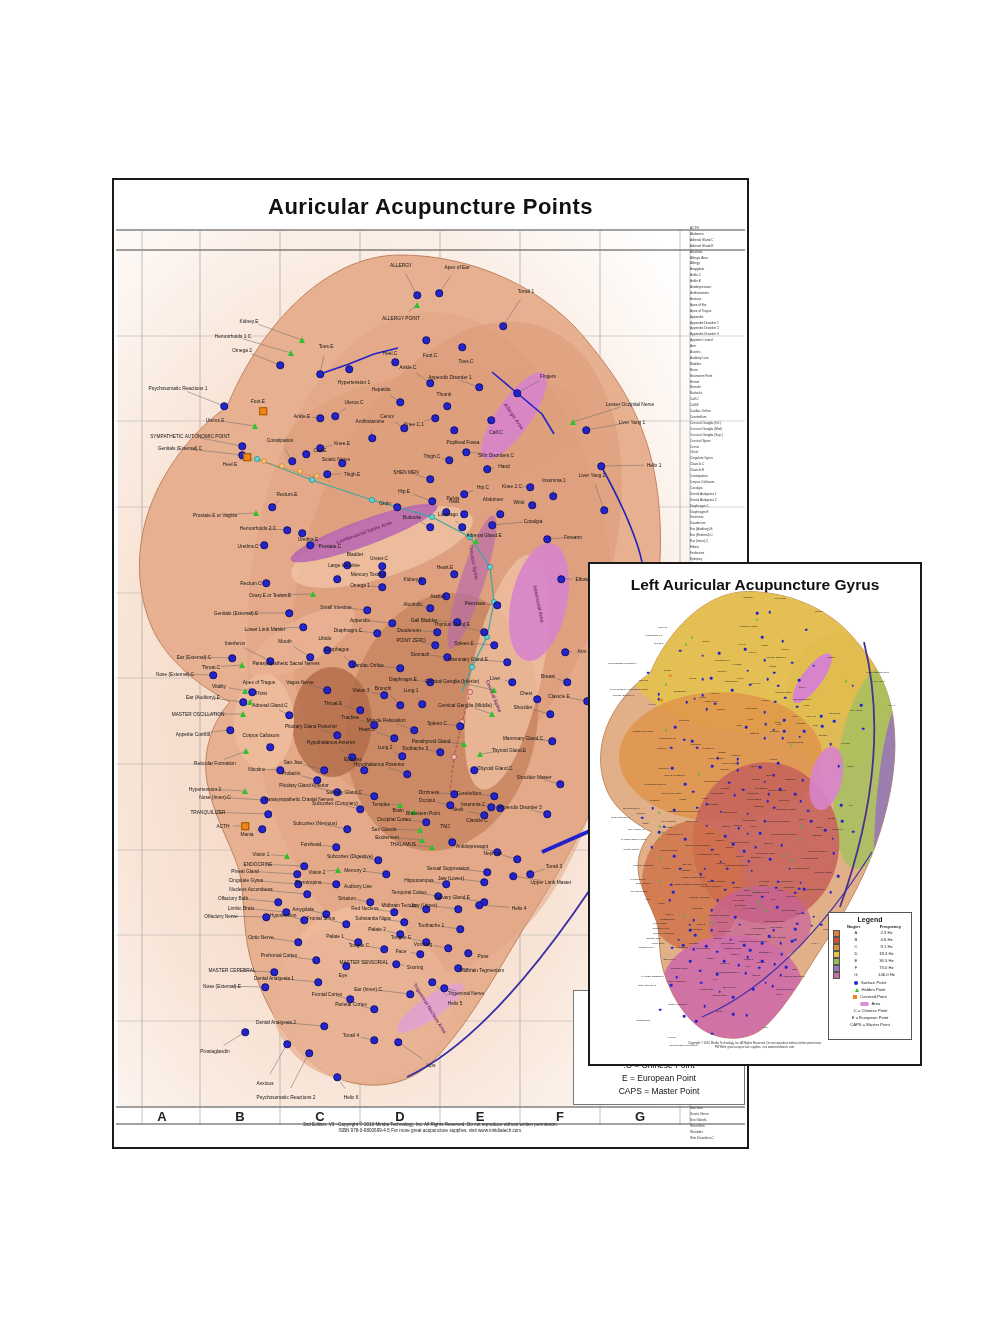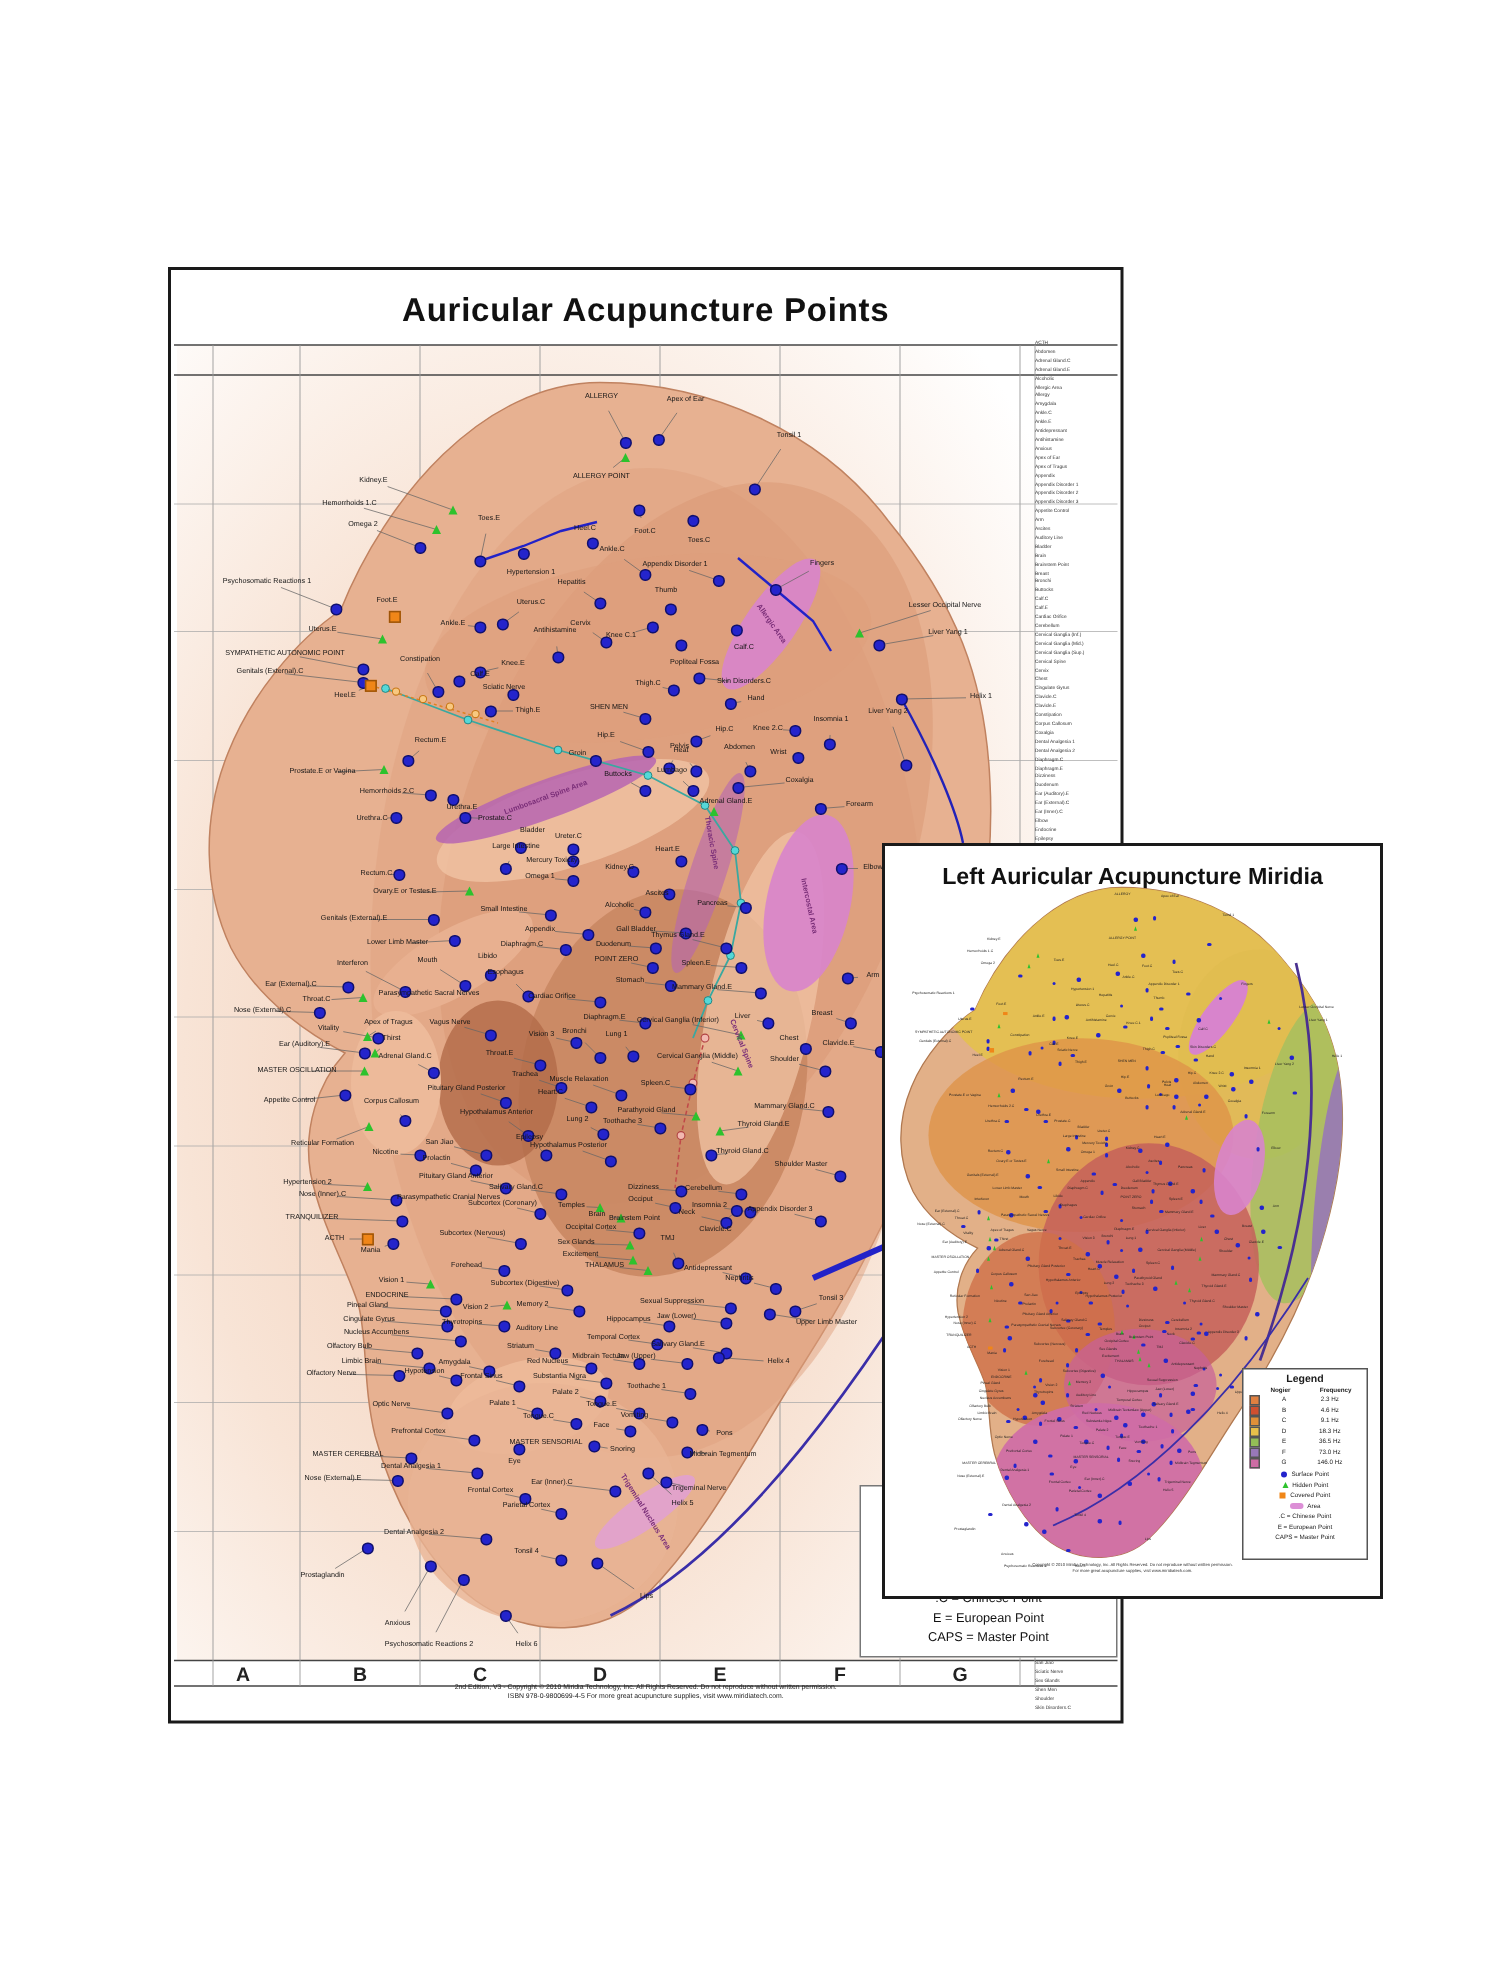--- a/index.html
+++ b/index.html
@@ -1040,21 +1040,21 @@
     <div class="mleg-row">CAPS = Master Point</div>
   </div>
 
   <div id="main-copy" class="abs">
     <div>2nd Edition, V3 - Copyright © 2010 Miridia Technology, Inc. All Rights Reserved. Do not reproduce without written permission.</div>
     <div>ISBN 978-0-9800699-4-5        For more great acupuncture supplies, visit www.miridiatech.com.</div>
   </div>
 </div>
 
 <div id="inset-poster" class="abs">
-  <div id="inset-title" class="abs">Left Auricular Acupuncture Miridia</div>
+  <div id="inset-title" class="abs">Left Auricular Acupuncture Gyrus</div>
 
   <svg id="inset-ear-svg" class="abs" viewBox="588 562 330 500">
     <defs>
       <clipPath id="insetEarClip">
         <path d="M 398,253 C 470,253 545,285 590,345 C 635,400 655,450 658,520 C 661,575 650,640 632,700
                  C 610,775 570,850 535,905 C 500,960 470,1020 430,1060 C 400,1090 350,1090 315,1065
                  C 285,1043 260,1000 248,955 C 240,922 243,892 237,868 C 228,840 212,815 205,780
                  C 200,750 210,720 228,700 C 205,688 170,665 152,630 C 134,592 132,545 150,500
                  C 165,462 195,425 225,405 C 255,330 320,253 398,253 Z"></path>
       </clipPath>

